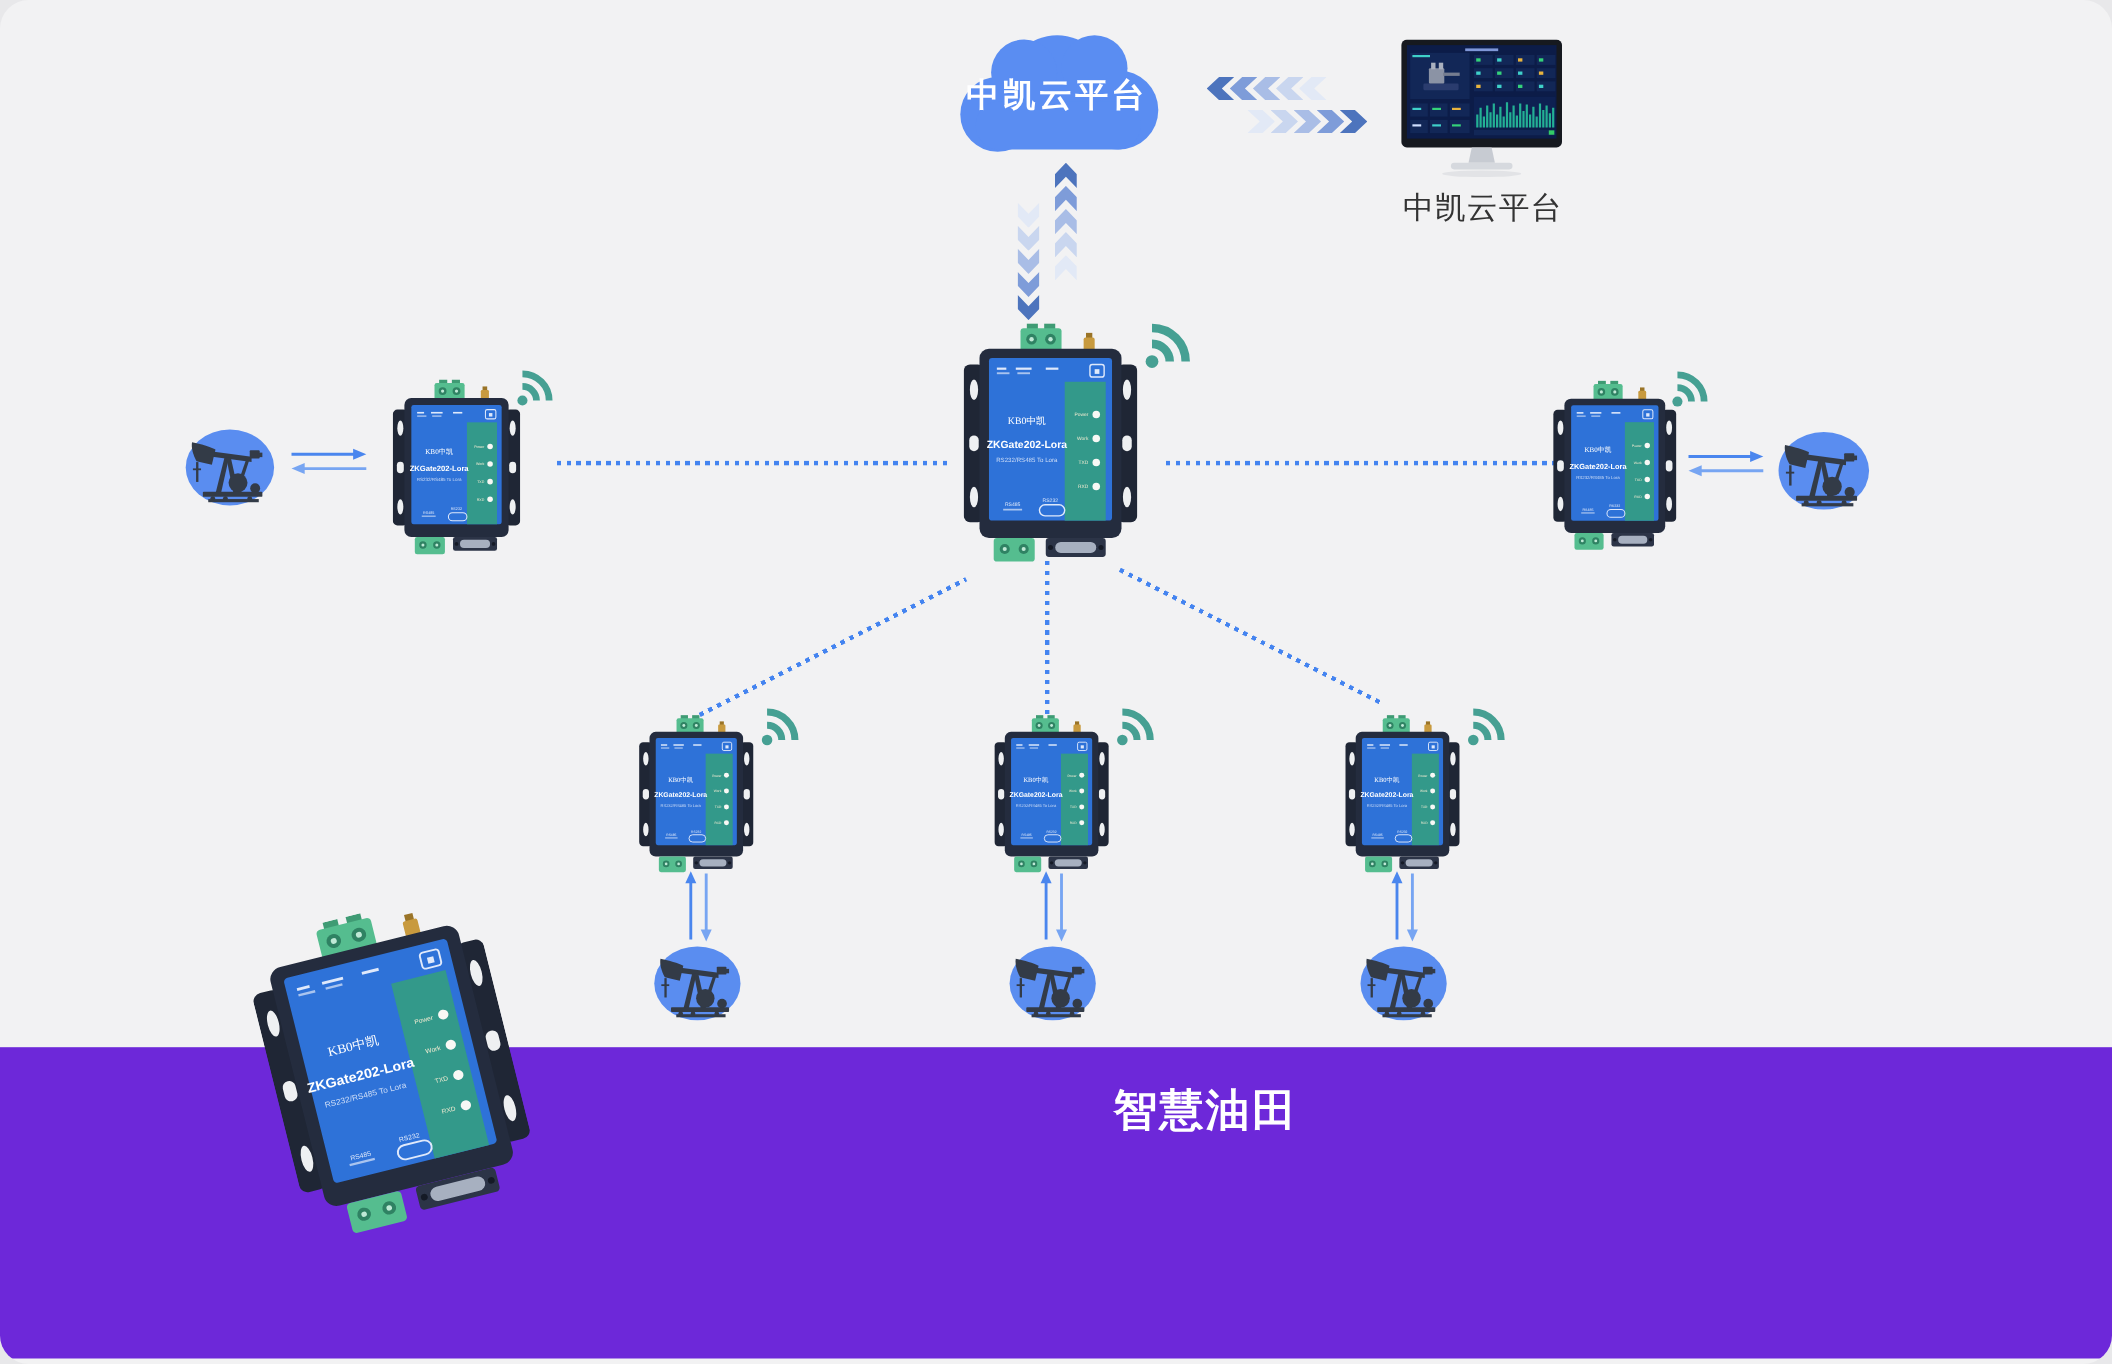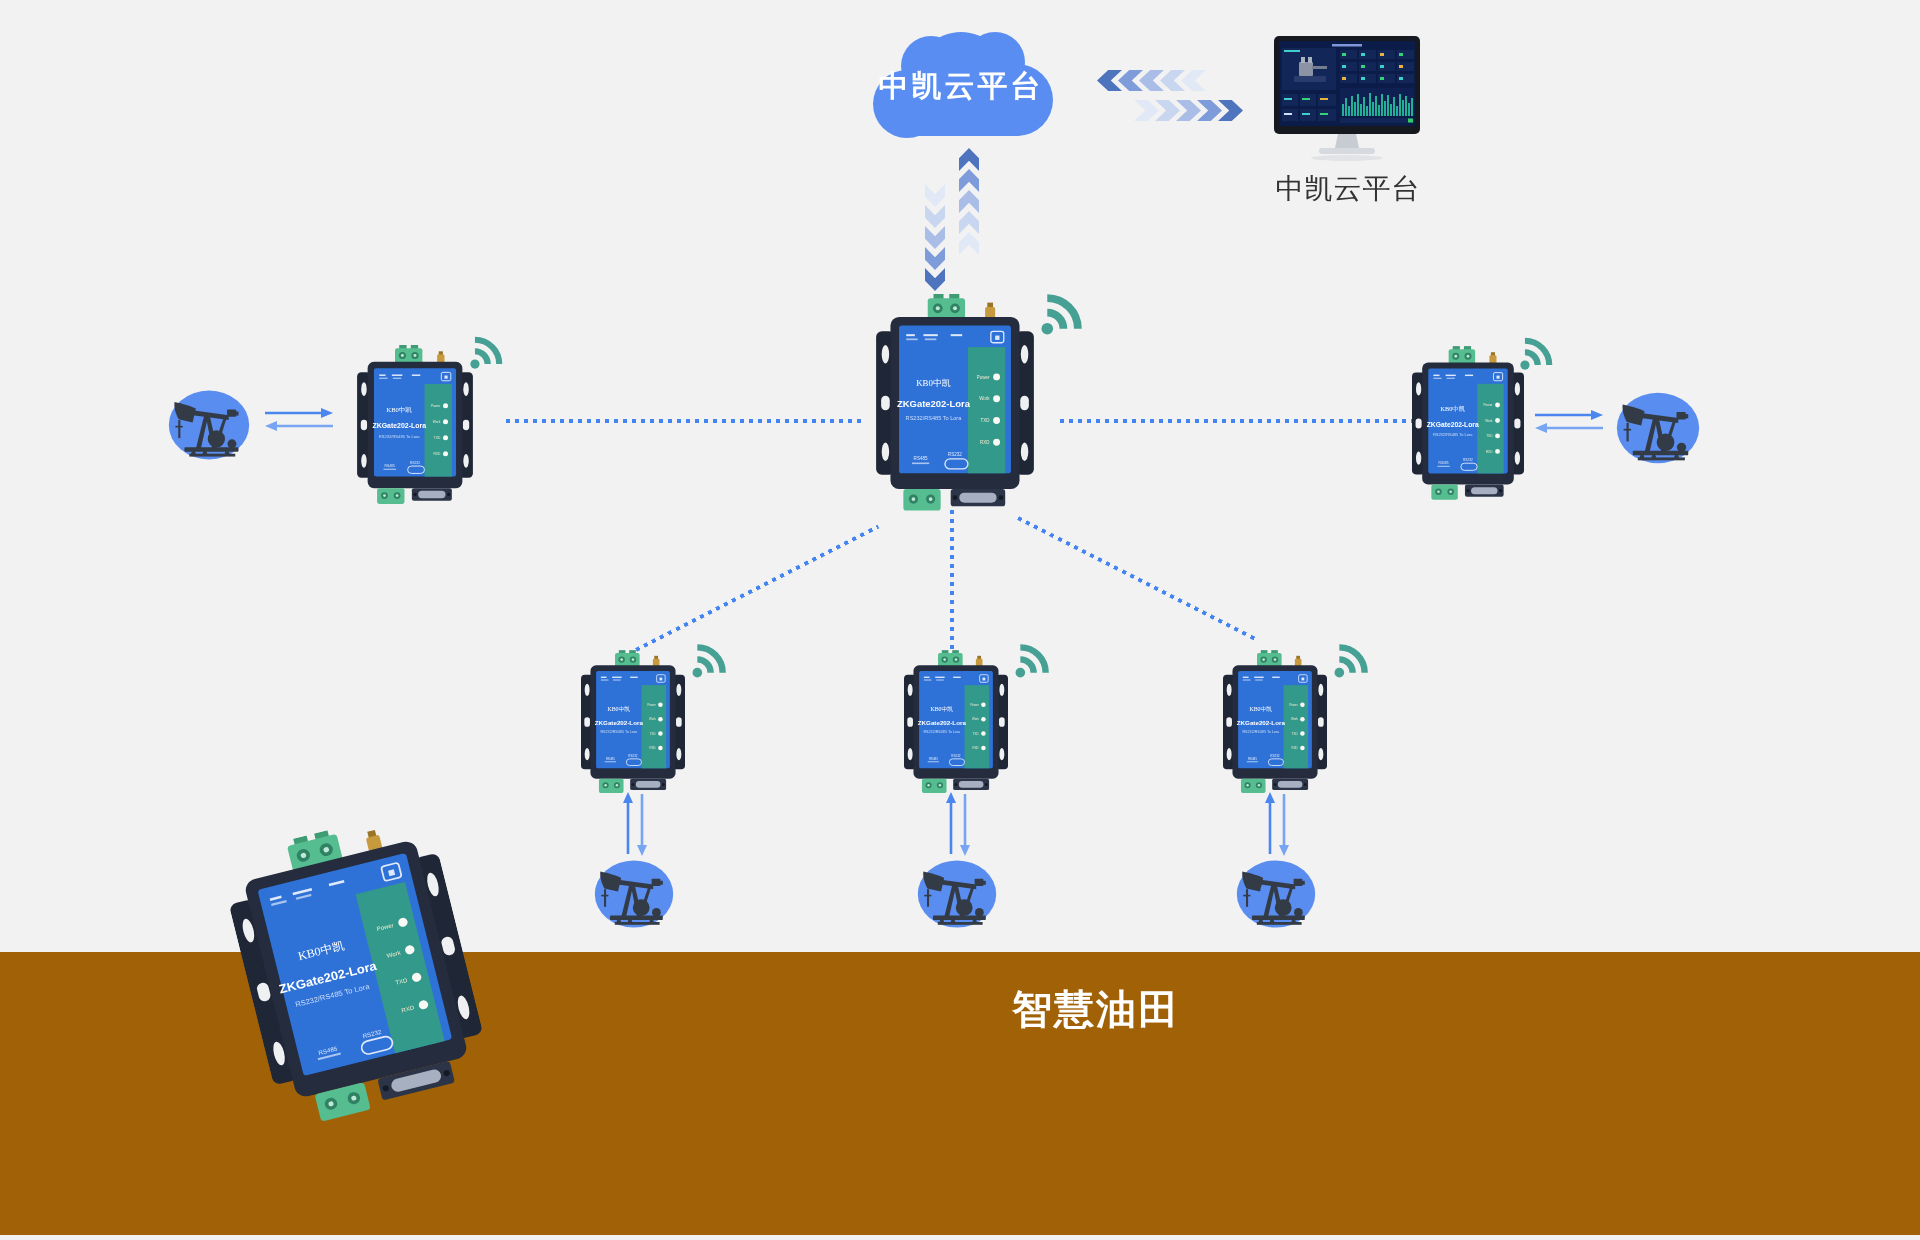--- a/index.html
+++ b/index.html
@@ -1,17 +1,17 @@
 <!DOCTYPE html>
 <html><head>
 <meta charset="utf-8">
 <style>
   html,body{margin:0;padding:0;background:#e8e8ea;}
   body{font-family:"Liberation Sans",sans-serif;}
-  .stage{position:relative;width:1920px;height:1240px;overflow:hidden;background:#f2f2f3;}
+  .stage{position:relative;width:1920px;height:1240px;overflow:hidden;background:#f2f2f3;border-radius:26px;}
   .abs{position:absolute;}
   .slot{position:absolute;}
   .slot>svg{width:100%;height:100%;display:block;}
 
   
   .chev-h{display:flex;flex-direction:row;}
   .chev-h .chev{width:25px;height:21px;margin-right:-4px;flex:none;}
   .chev-v{display:flex;flex-direction:column;}
   .chev-v .chev{width:20px;height:23px;margin-bottom:-2px;flex:none;}
   .chev-left{clip-path:polygon(100% 0,45% 0,0 50%,45% 100%,100% 100%,55% 50%);}
@@ -22,21 +22,21 @@
   
   .dots-h{height:4px;background:repeating-linear-gradient(90deg,#4484f0 0 4px,transparent 4px 9px);transform-origin:left center;}
   .dots-v{width:4px;background:repeating-linear-gradient(180deg,#4484f0 0 4px,transparent 4px 9px);}
 
   .cloud-text{position:absolute;inset:0;display:flex;align-items:center;justify-content:center;
     color:#ffffff;font-size:30px;font-weight:bold;letter-spacing:3px;padding-top:4px;}
 
   .monitor-label{position:absolute;left:1258px;top:170px;width:180px;text-align:center;
     color:#333333;font-size:28px;letter-spacing:1px;}
 
-  .footer{position:absolute;left:0;top:952px;width:1920px;height:283px;background:#a16207;}
+  .footer{position:absolute;left:0;top:952px;width:1920px;height:283px;background:#6d28d9;}
   .f-title{position:absolute;left:1012px;top:30px;margin:0;color:#ffffff;font-size:40px;
     font-weight:bold;letter-spacing:2px;}
   .f-desc{position:absolute;left:992px;top:112px;margin:0;width:916px;color:#f2f2f2;
     font-size:28px;line-height:39px;letter-spacing:0.5px;}
 
   .product{transform:rotate(-14deg) scaleY(0.95);transform-origin:center center;z-index:5;}
 </style>
 </head>
 <body>
 

